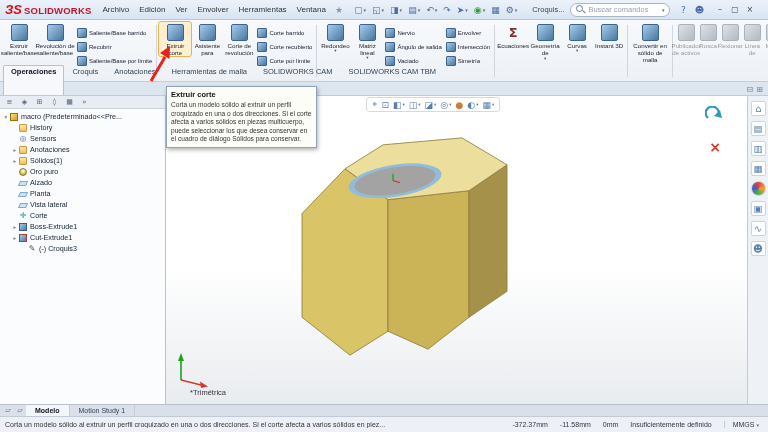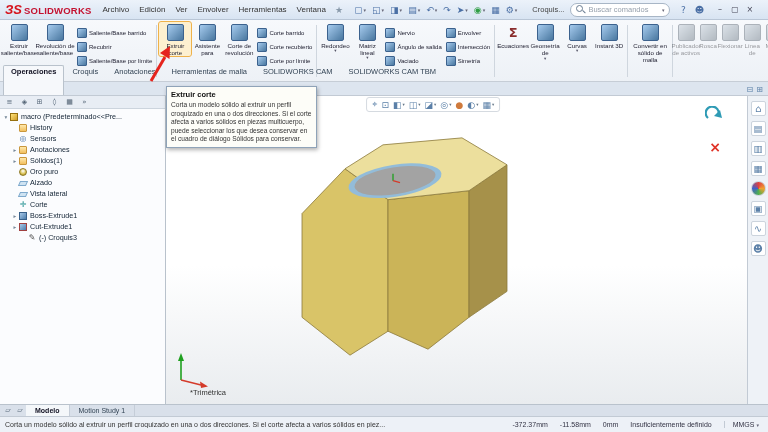--- a/index.html
+++ b/index.html
@@ -386,20 +386,25 @@
           <span class="tlabel">Oro puro</span>
         </div>
         <div class="trow" style="padding-left: 11px;">
           <span class="texp"></span>
           <span class="tic plane"></span>
           <span class="tlabel">Alzado</span>
         </div>
         <div class="trow" style="padding-left: 11px;">
           <span class="texp"></span>
           <span class="tic plane"></span>
+          <span class="tlabel">Planta</span>
+        </div>
+        <div class="trow" style="padding-left: 11px;">
+          <span class="texp"></span>
+          <span class="tic plane"></span>
           <span class="tlabel">Vista lateral</span>
         </div>
         <div class="trow" style="padding-left: 11px;">
           <span class="texp"></span>
           <span class="tic glyph" style="color: rgb(31, 143, 143);">✛</span>
           <span class="tlabel">Corte</span>
         </div>
         <div class="trow" style="padding-left: 11px;">
           <span class="texp">▸</span>
           <span class="tic boss"></span>

